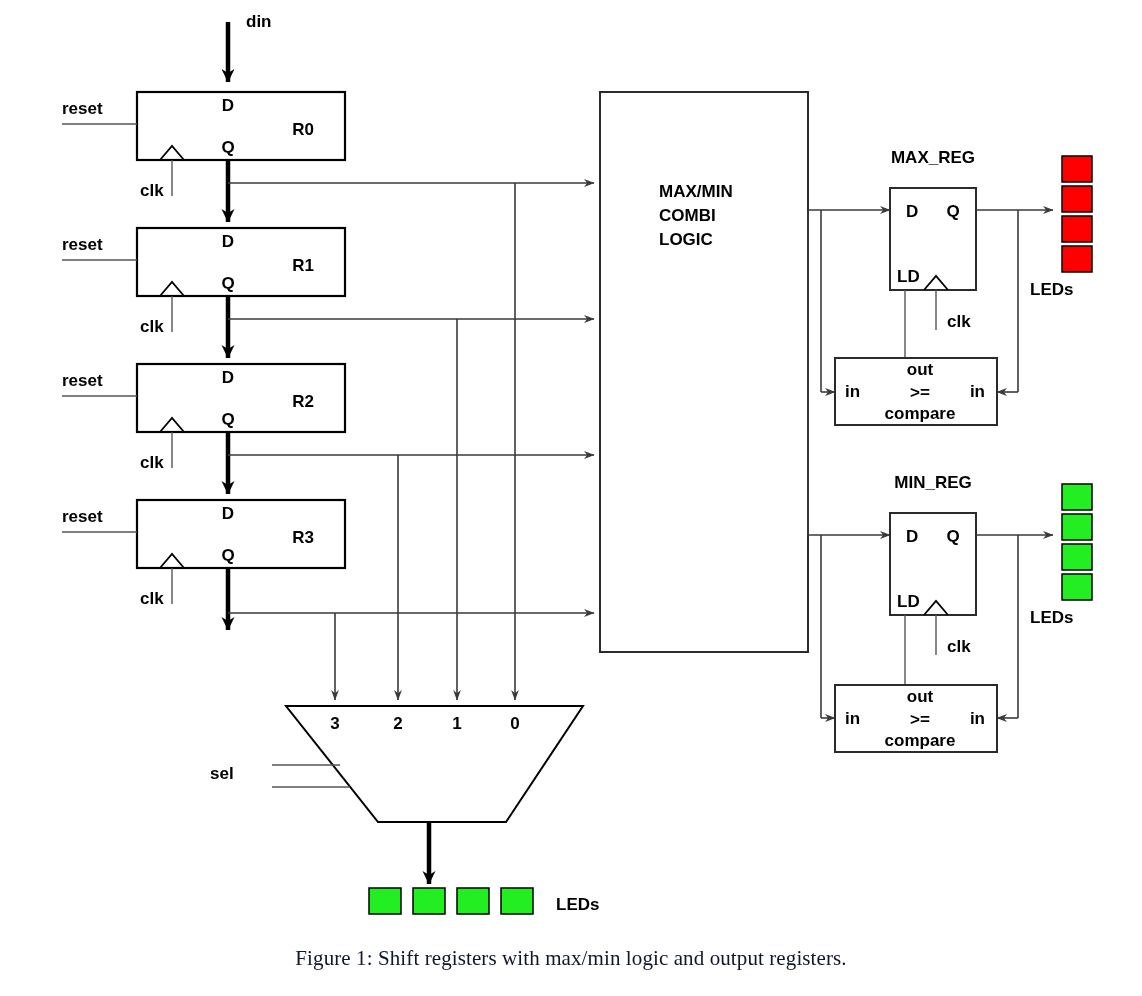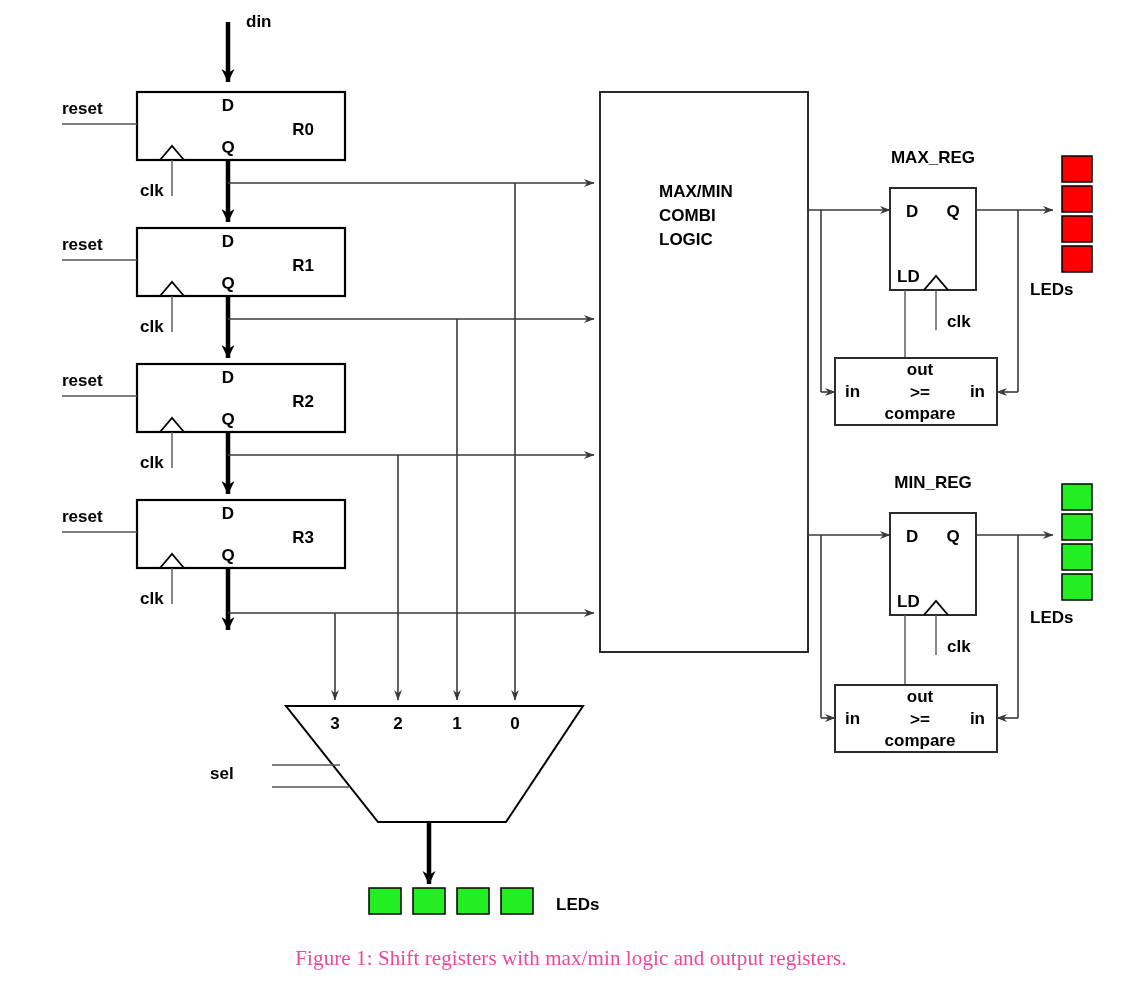--- a/index.html
+++ b/index.html
@@ -83,21 +83,21 @@
     stroke-width: 1.5;
   }
   #caption {
     position: absolute;
     left: 0;
     top: 946px;
     width: 1142px;
     text-align: center;
     font-family: "Liberation Serif", serif;
     font-size: 21px;
-    color: #ec4899;
+    color: #0f172a;
     letter-spacing: 0.1px;
   }
 </style>
 </head>
 <body>
 
 <div id="figure-root">
 
   <svg id="diagram" viewBox="0 0 1142 996">
     <defs>

